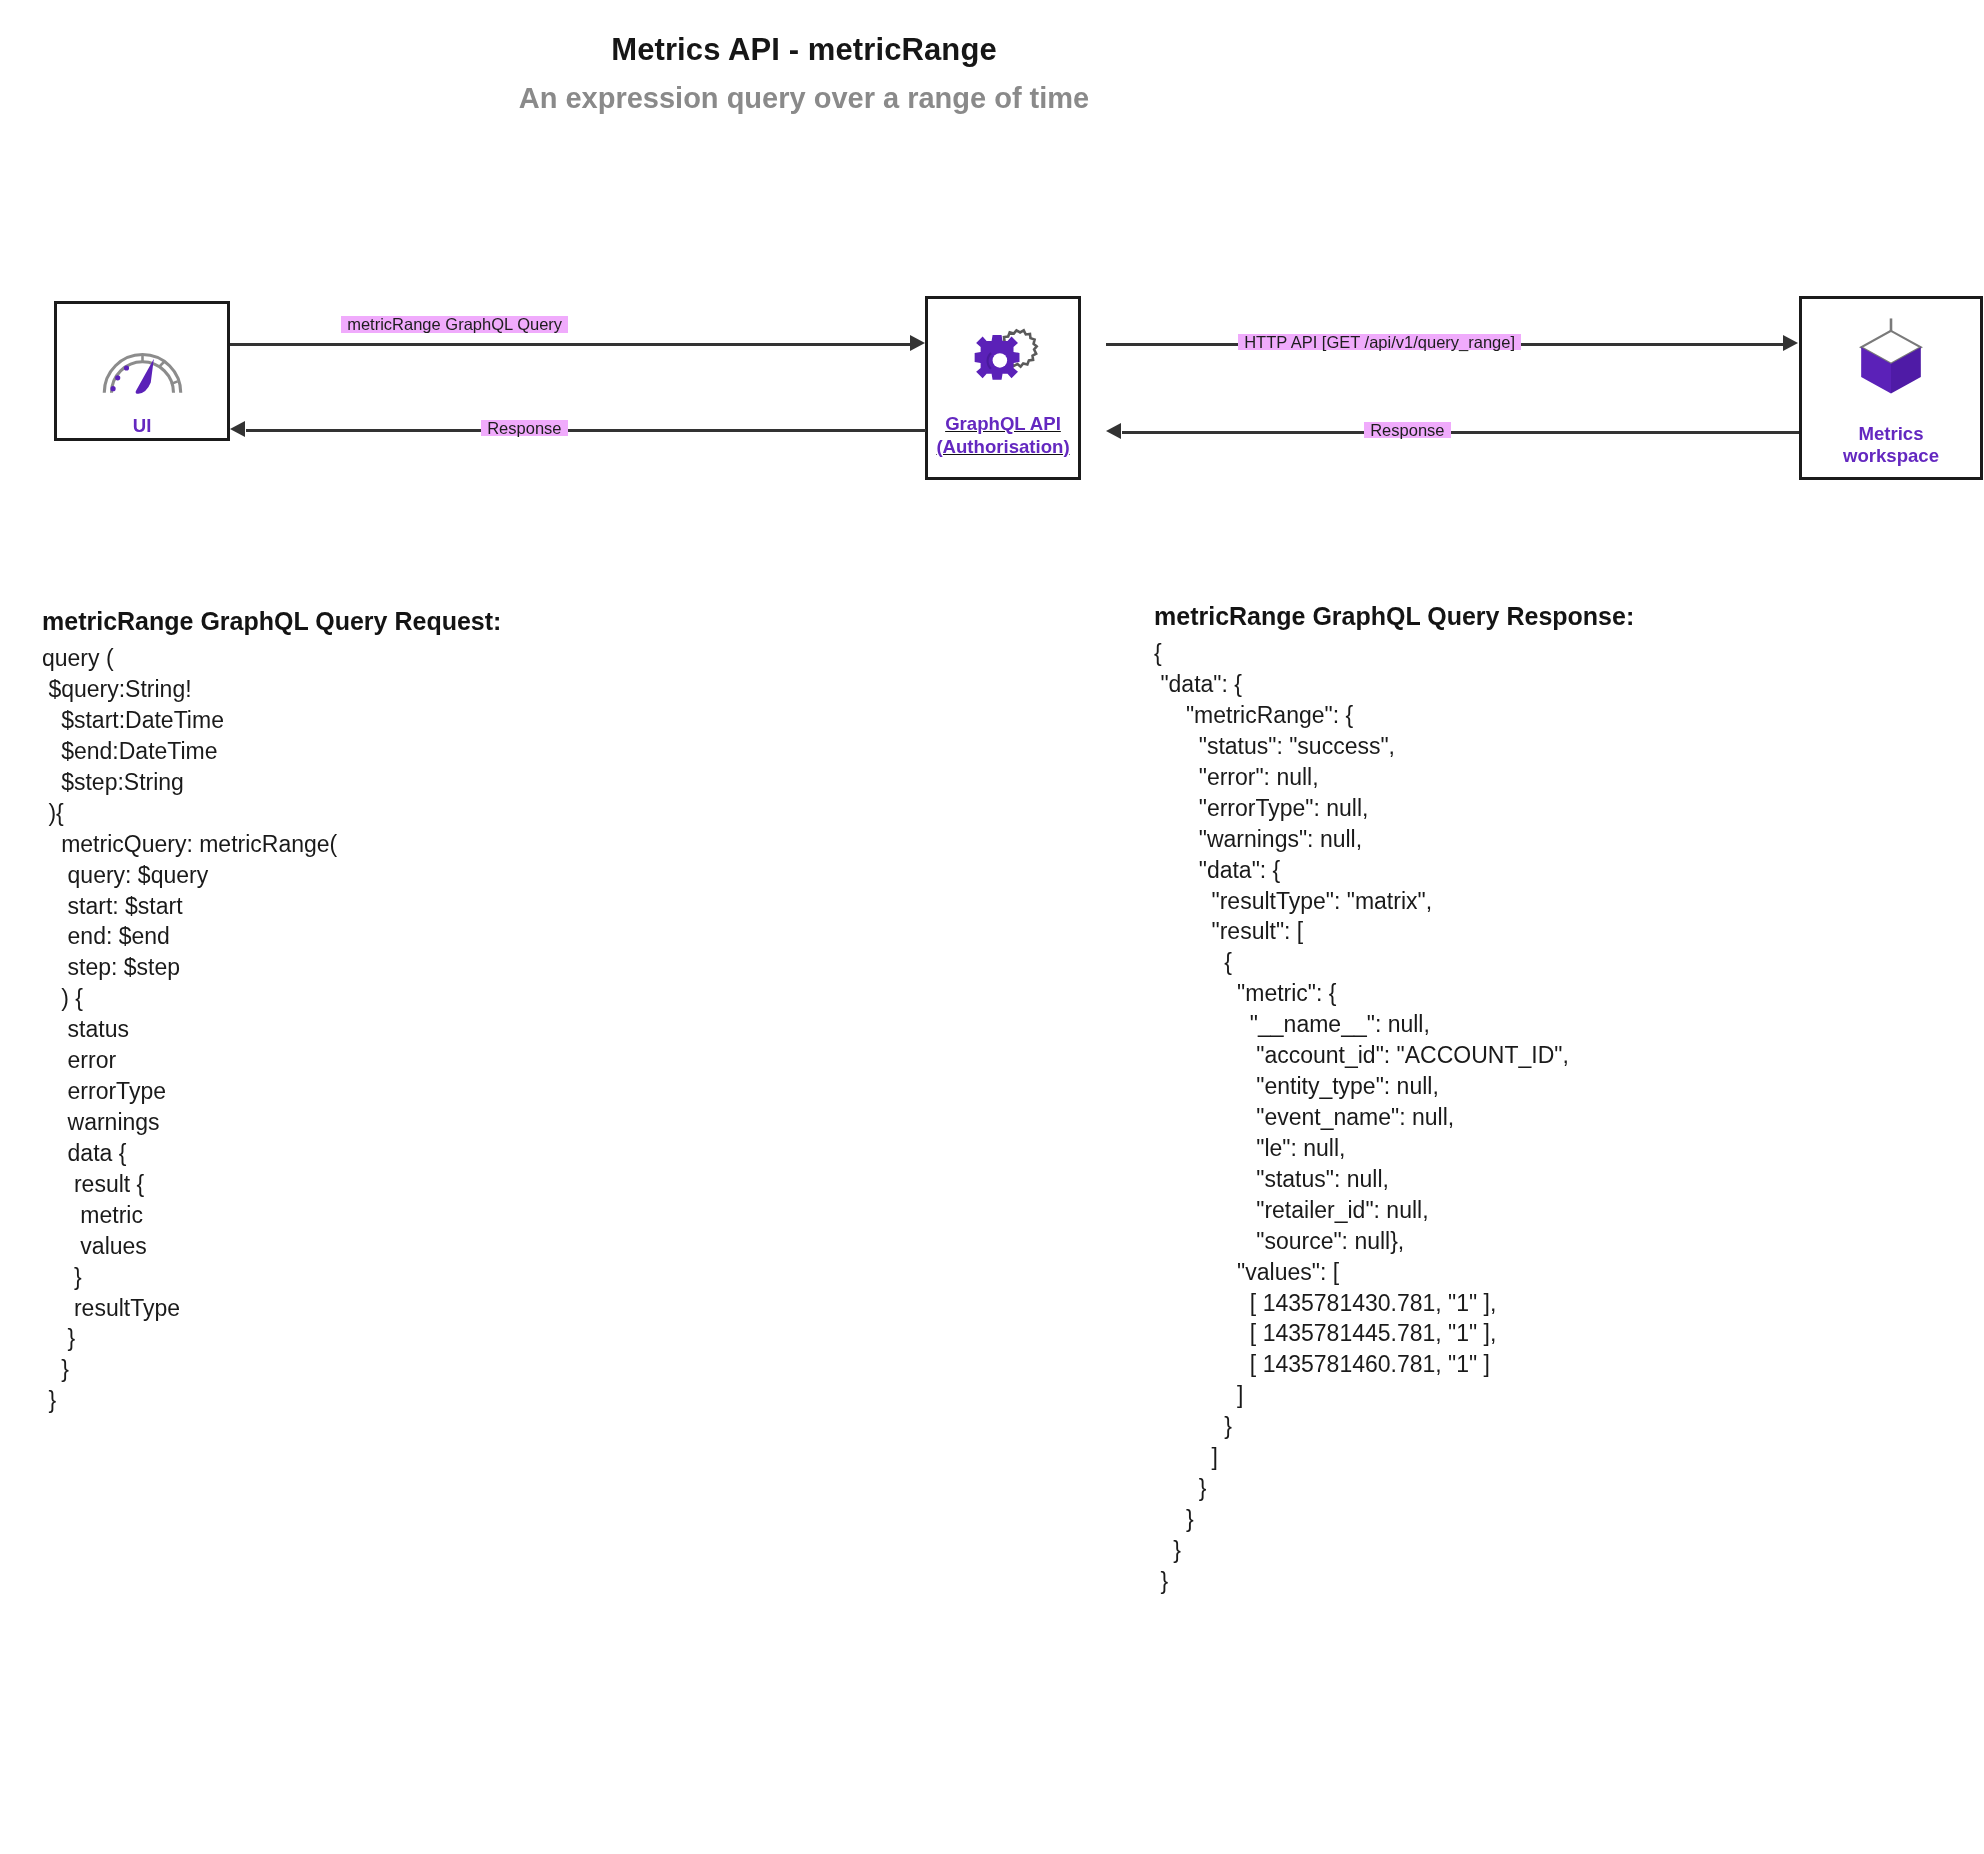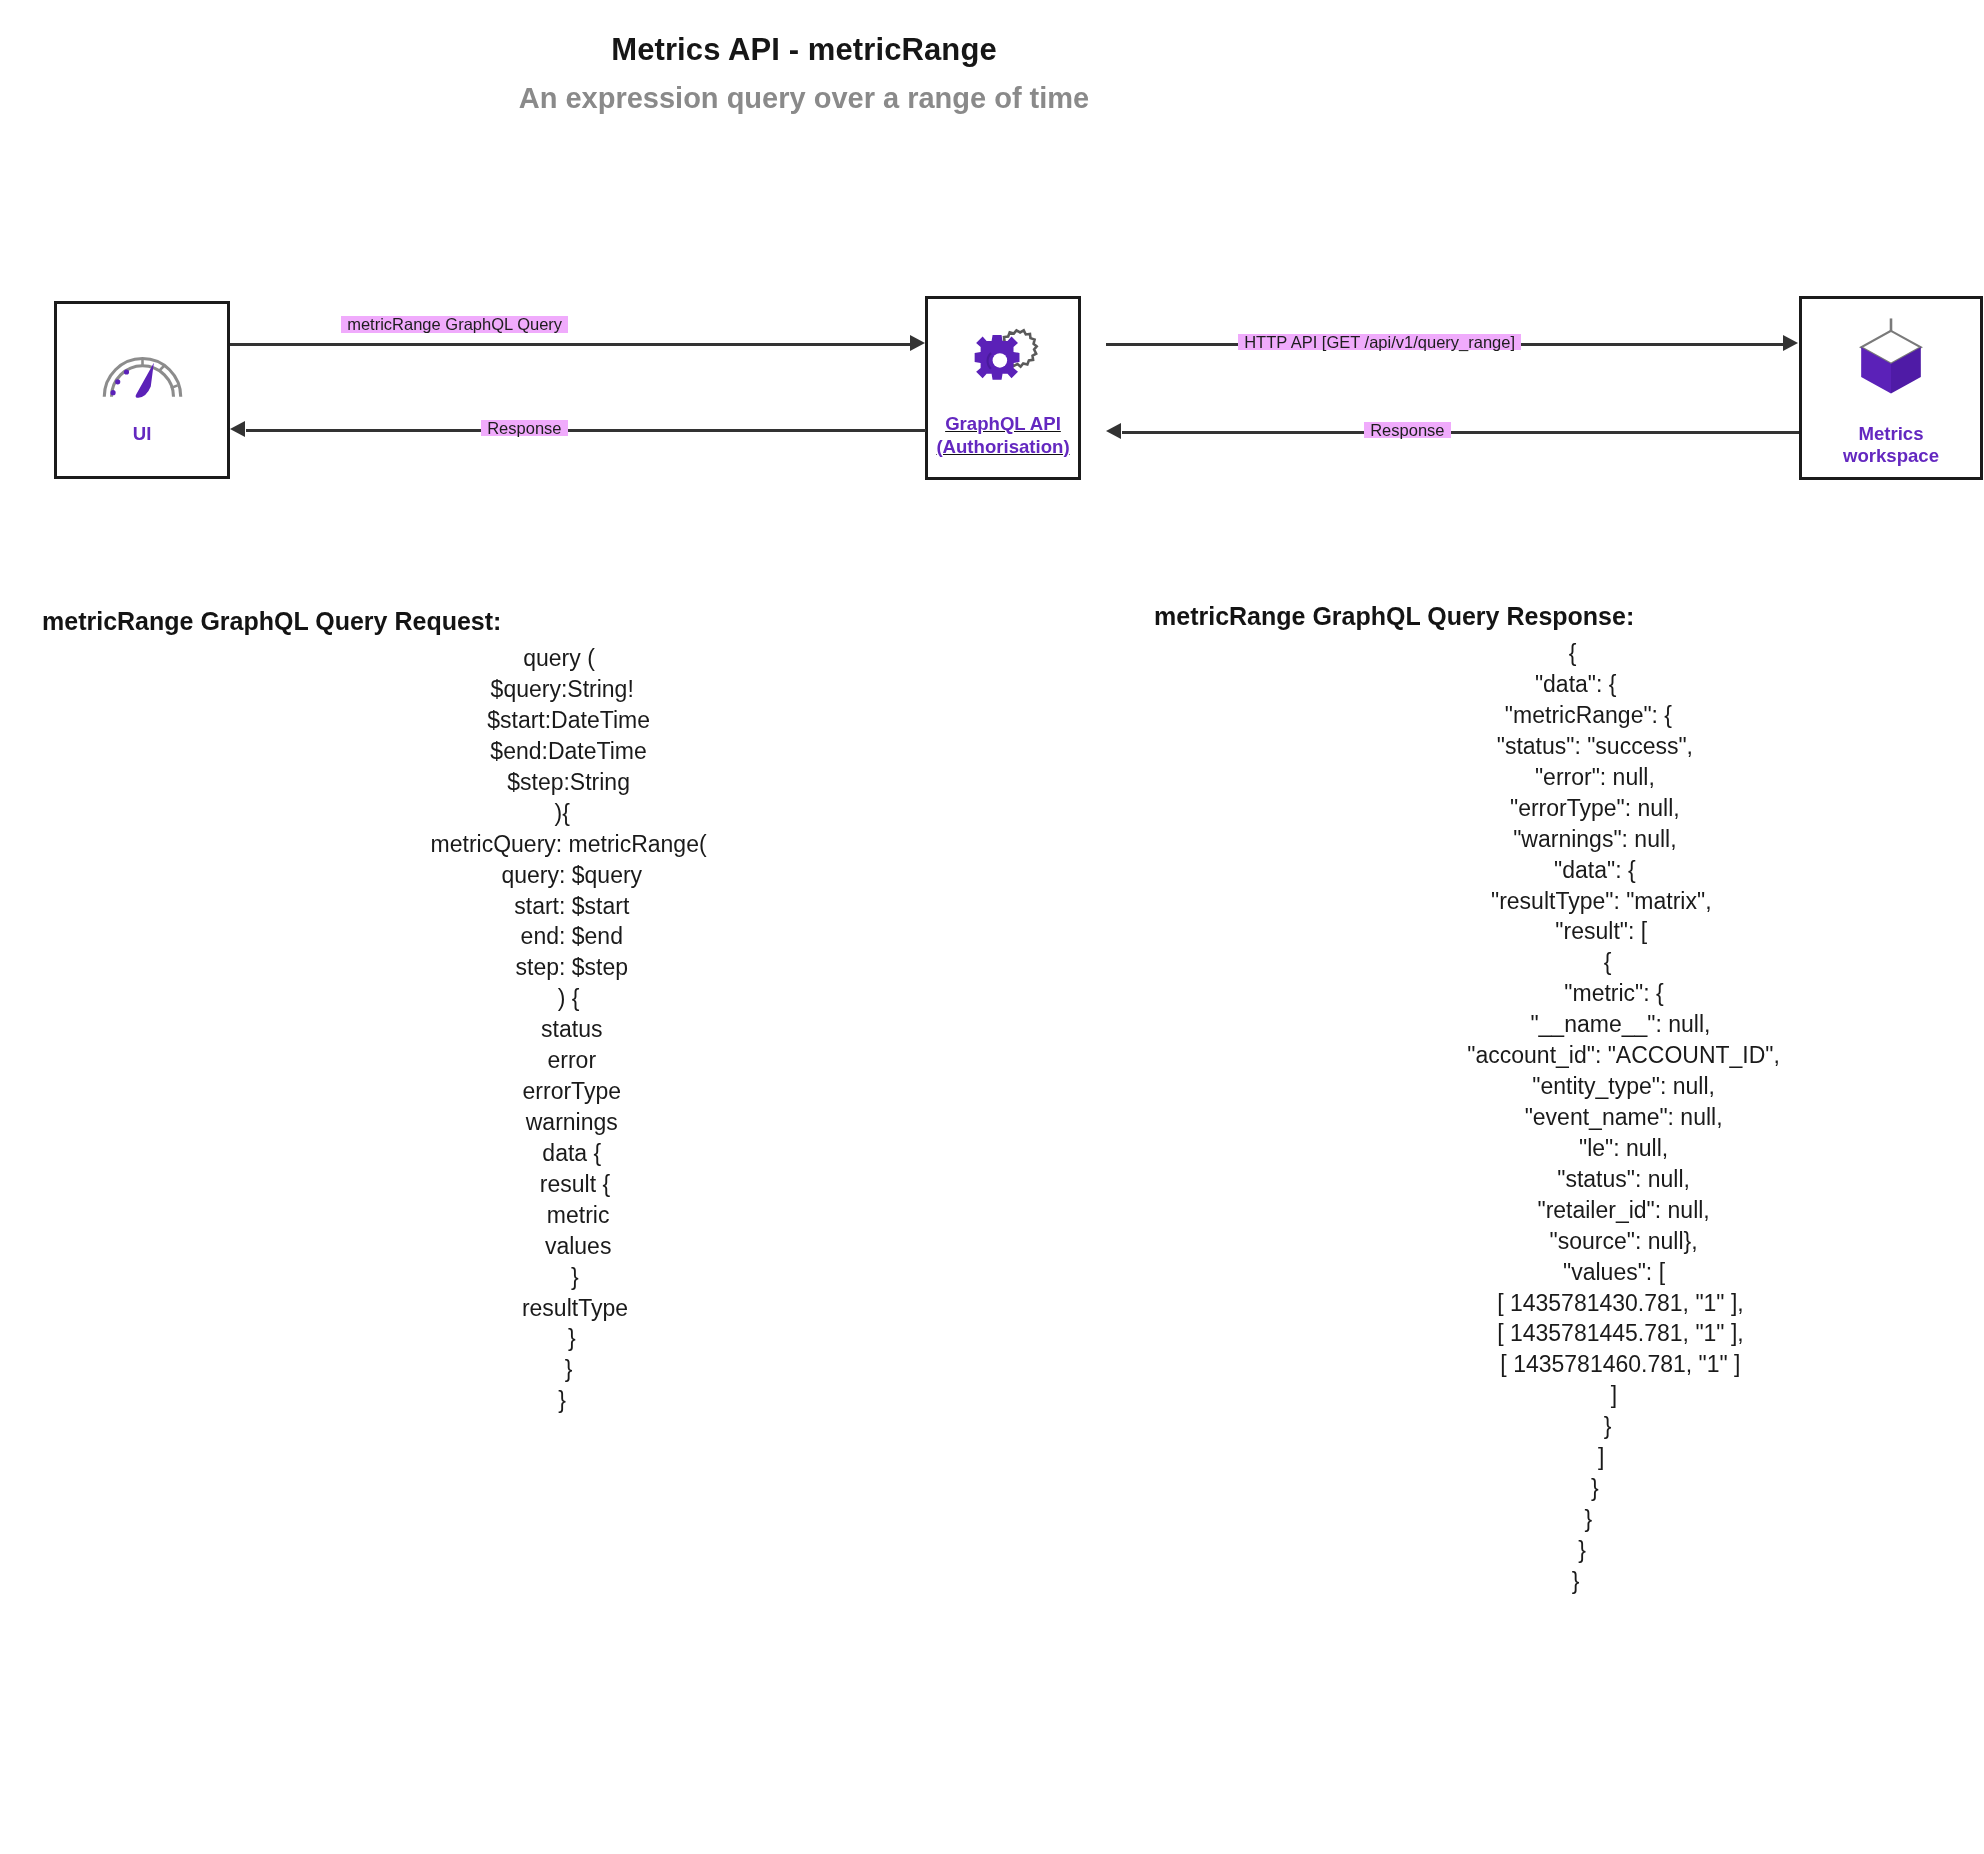--- a/index.html
+++ b/index.html
@@ -66,21 +66,21 @@
   }
   .node-label {
     margin-top: 9.3px;
     text-align: center;
     color: #6428c0;
     font-weight: bold;
     font-size: 18.6px;
     line-height: 1.22;
     padding: 0 3.1px;
   }
-  #node-ui        { left: 54px;  top: 301px; width: 176px; height: 178px; }
+  #node-ui        { left: 54px;  top: 301px; width: 176px; height: 140px; }
   #node-graphql   { left: 925px; top: 296px; width: 156px; height: 184px; text-decoration: underline; }
   #node-metrics   { left: 1799px; top: 296px; width: 184px; height: 184px; gap: 16px; }
   #node-ui .node-icon { margin-top: 27px; }
   #node-metrics .node-icon { margin-top: 15.5px; }
 
   
   .conn { position: absolute; }
   .conn-line {
     position: absolute;
     height: 2.6px;
@@ -119,21 +119,21 @@
     margin-bottom: 7.2px;
     white-space: nowrap;
   }
   .code {
     font-size: 23px;
     line-height: 1.345;
     color: #1a1a1a;
     white-space: pre;
     font-family: "Liberation Sans", sans-serif;
   }
-  .code .ln { display: block; text-align: center; }
+  .code .ln { display: block; }
 </style>
 </head>
 <body>
 
 <div class="header">
   <div class="doc-title">Metrics API - metricRange</div>
   <div class="doc-subtitle">An expression query over a range of time</div>
 </div>
 
 <div class="diagram">

